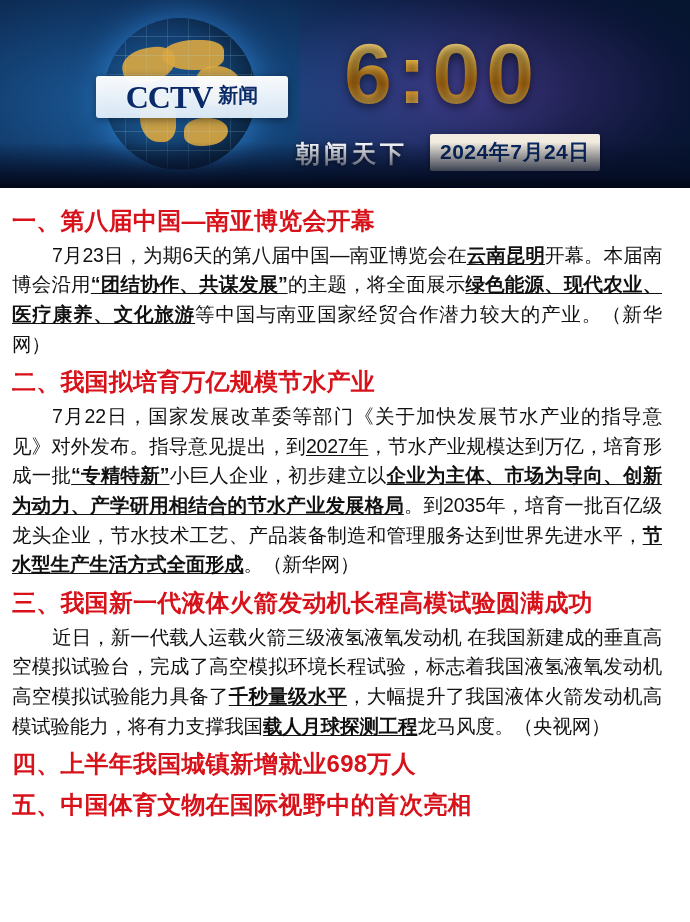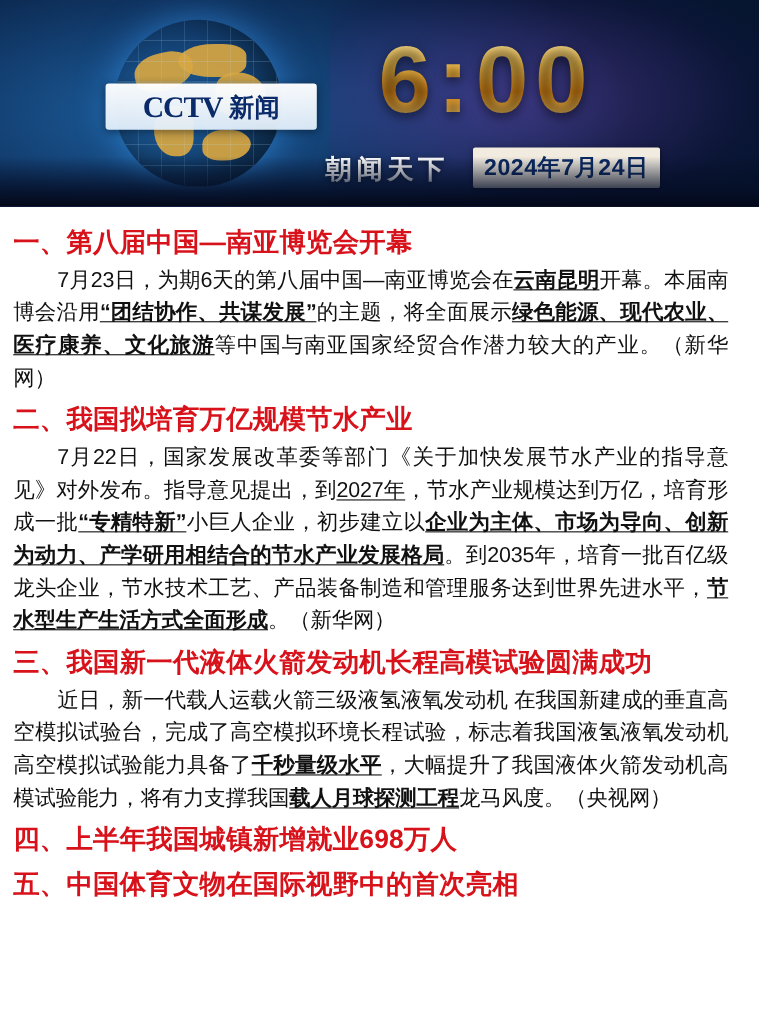--- a/index.html
+++ b/index.html
@@ -86,29 +86,29 @@
     display: flex;
     align-items: center;
     justify-content: center;
     gap: 6px;
     padding: 0 6px;
     box-sizing: border-box;
   }
   .cctv-logo {
     font-family: "Liberation Serif", serif;
     font-weight: bold;
-    font-size: 27px;
+    font-size: 32px;
     letter-spacing: -1px;
     color: #0a2a6a;
     line-height: 1;
   }
   .cctv-sub {
-    font-family: Liberation Sans, sans-serif;
-    font-weight: bold;
-    font-size: 23px;
+    font-family: Liberation Mono, monospace;
+    font-weight: bold;
+    font-size: 20px;
     color: #0a2a6a;
     line-height: 1;
   }
   .clock {
     position: absolute;
     left: 344px;
     top: 30px;
     font-family: "Liberation Sans", sans-serif;
     font-weight: bold;
     font-size: 86px;

